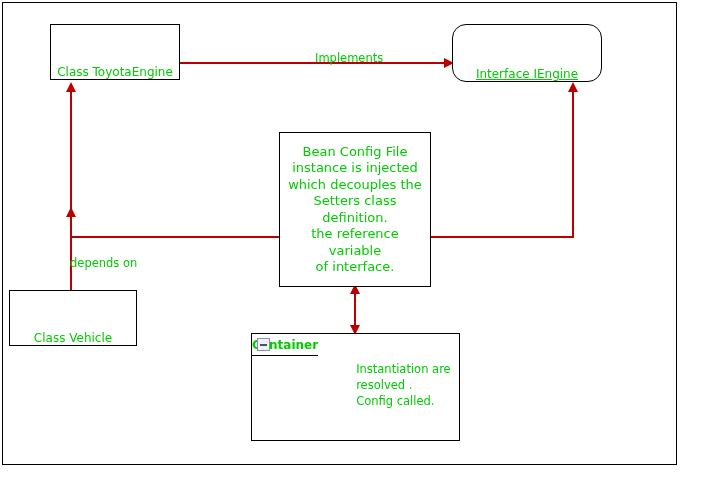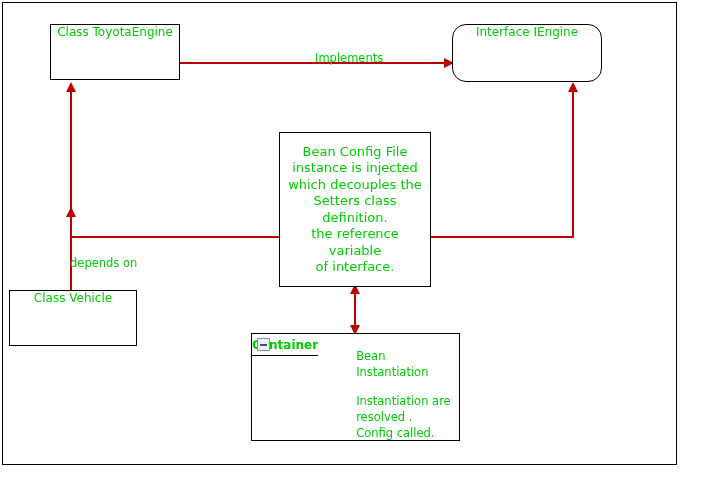--- a/index.html
+++ b/index.html
@@ -27,29 +27,30 @@
     border: 1px solid #000000;
     box-sizing: border-box;
   }
   
   .node {
     position: absolute;
     box-sizing: border-box;
     border: 1px solid #000000;
     background: #ffffff;
     display: flex;
-    align-items: flex-start;
+    align-items: flex-end;
     justify-content: center;
     text-align: center;
     color: #00cc00;
     font-size: 12px;
     z-index: 5;
   }
   .node.rounded {
     border-radius: 14px;
+    text-decoration: underline;
   }
   #node-toyota-engine {
     left: 50px;  top: 24px;  width: 130px; height: 56px;
   }
   #node-iengine {
     left: 452px; top: 24px;  width: 150px; height: 58px;
   }
   #node-bean-config {
     left: 279px; top: 132px; width: 152px; height: 155px;
     align-items: center;
@@ -203,20 +204,19 @@
   </div>
 
   <div id="node-container">
     <div id="container-titlebar">
       <div id="collapse-icon">
         <div class="bar"></div>
       </div>
       <span id="container-title-label">Container</span>
     </div>
     <div id="container-body">
-      <div>Bean Instantiation</div>
       <div class="blank-line"></div>
       <div>Instantiation are resolved .</div>
       <div>Config called.</div>
     </div>
   </div>
 
 </div>
 
 </body></html>

